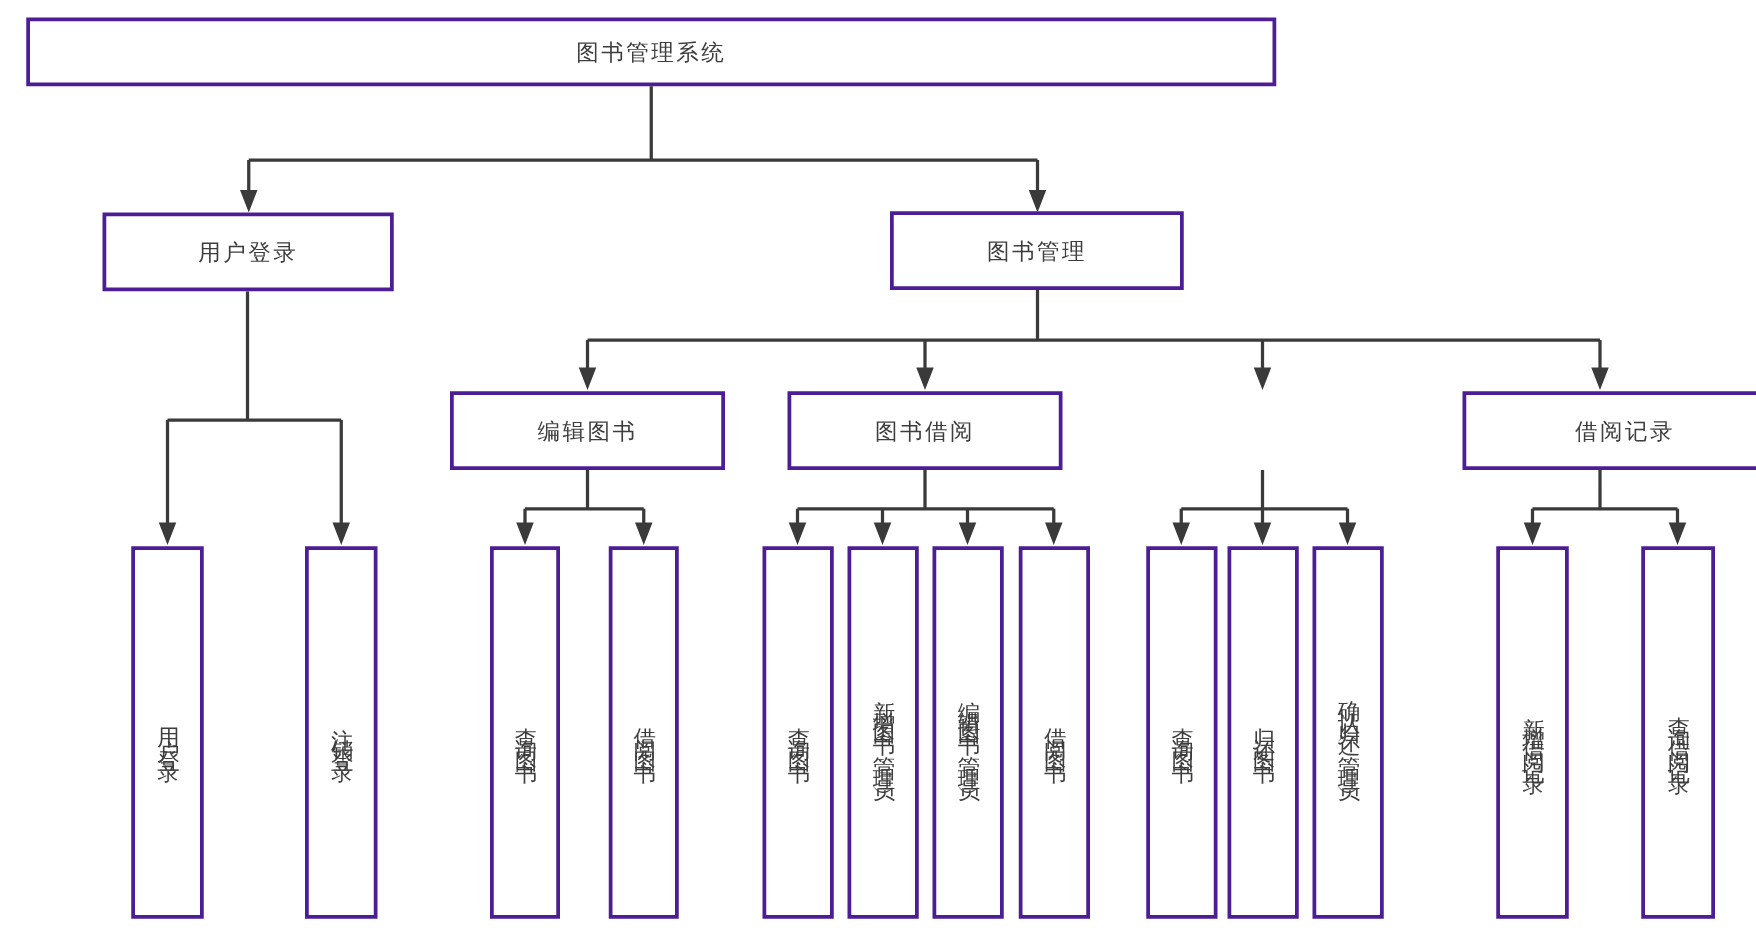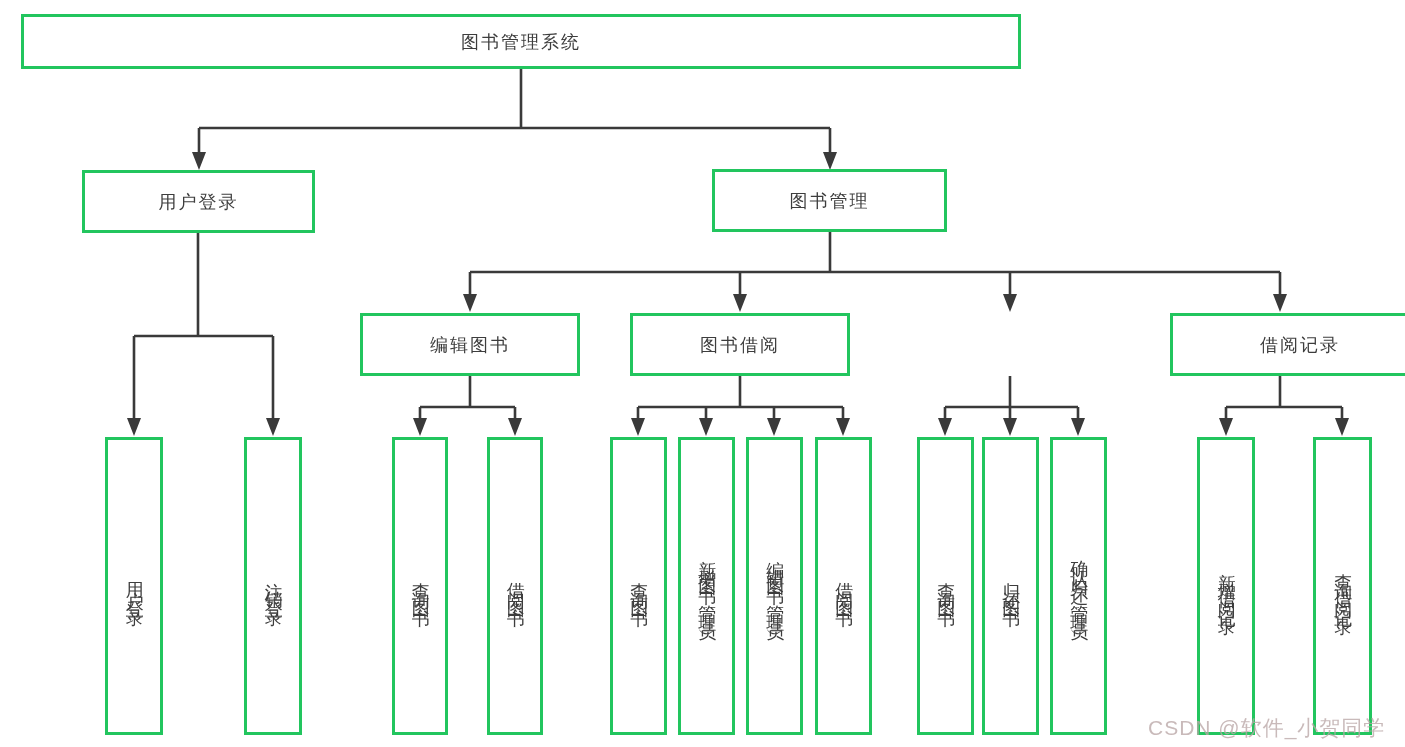--- a/index.html
+++ b/index.html
@@ -17,21 +17,21 @@
   }
   .connectors {
     position: absolute;
     left: 0; top: 0;
     width: 1405px; height: 747px;
     z-index: 1;
   }
   .node {
     position: absolute;
     box-sizing: border-box;
-    border: 3px solid #22c55e;
+    border: 3px solid #4c1d95;
     background: #ffffff;
     display: flex;
     align-items: center;
     justify-content: center;
     color: #3d3d3d;
     z-index: 2;
   }
   .hnode { font-size: 18px; letter-spacing: 2px; }
   .root-node { font-size: 18px; letter-spacing: 2px; }
   .vnode .vtext {
@@ -136,15 +136,14 @@
     <span class="vtext">确认归还（管理员）</span>
   </div>
 
   <div class="node vnode" style="left:1197px; top:437px; width:58px; height:298px;">
     <span class="vtext">新增借阅记录</span>
   </div>
   <div class="node vnode" style="left:1313px; top:437px; width:59px; height:298px;">
     <span class="vtext">查询借阅记录</span>
   </div>
 
-  <div class="watermark">CSDN @软件_小贺同学</div>
 
 </div>
 
 </body></html>

